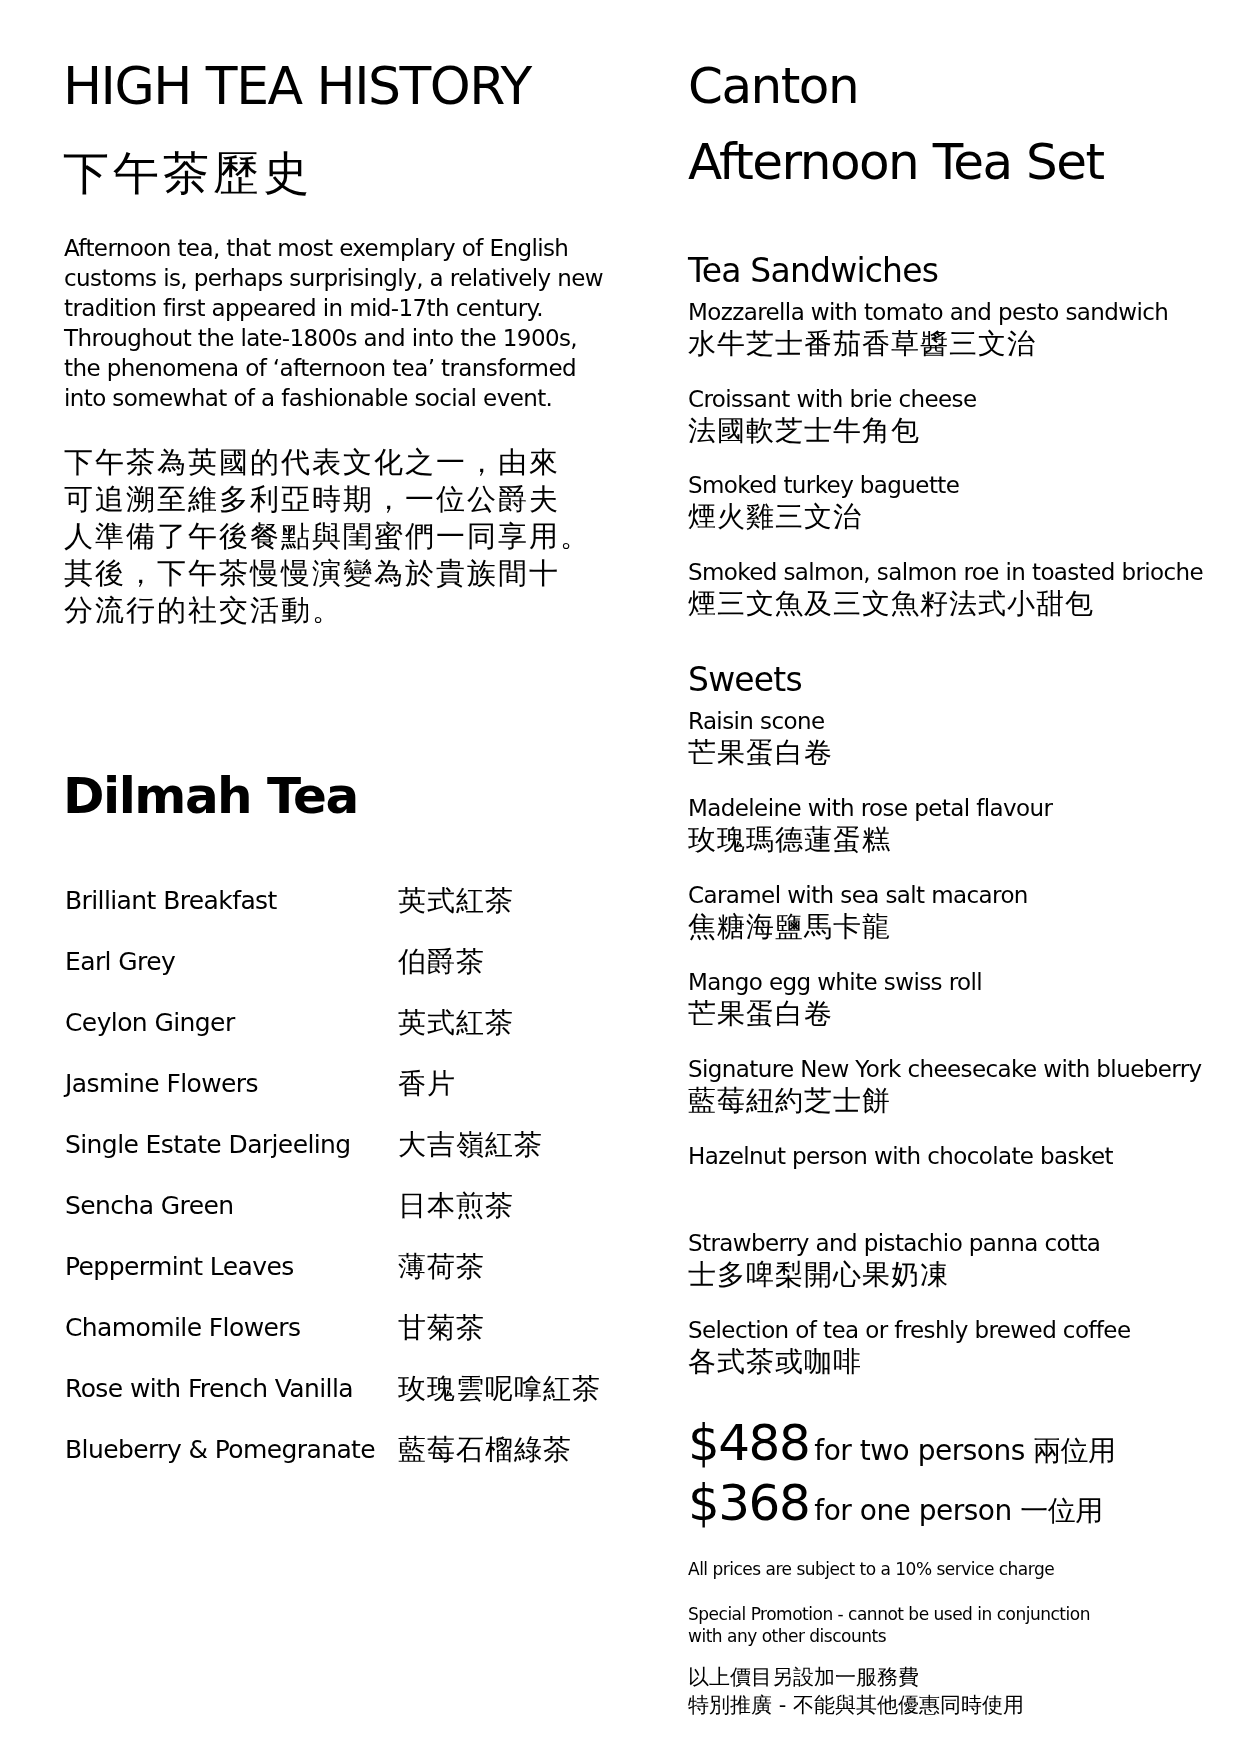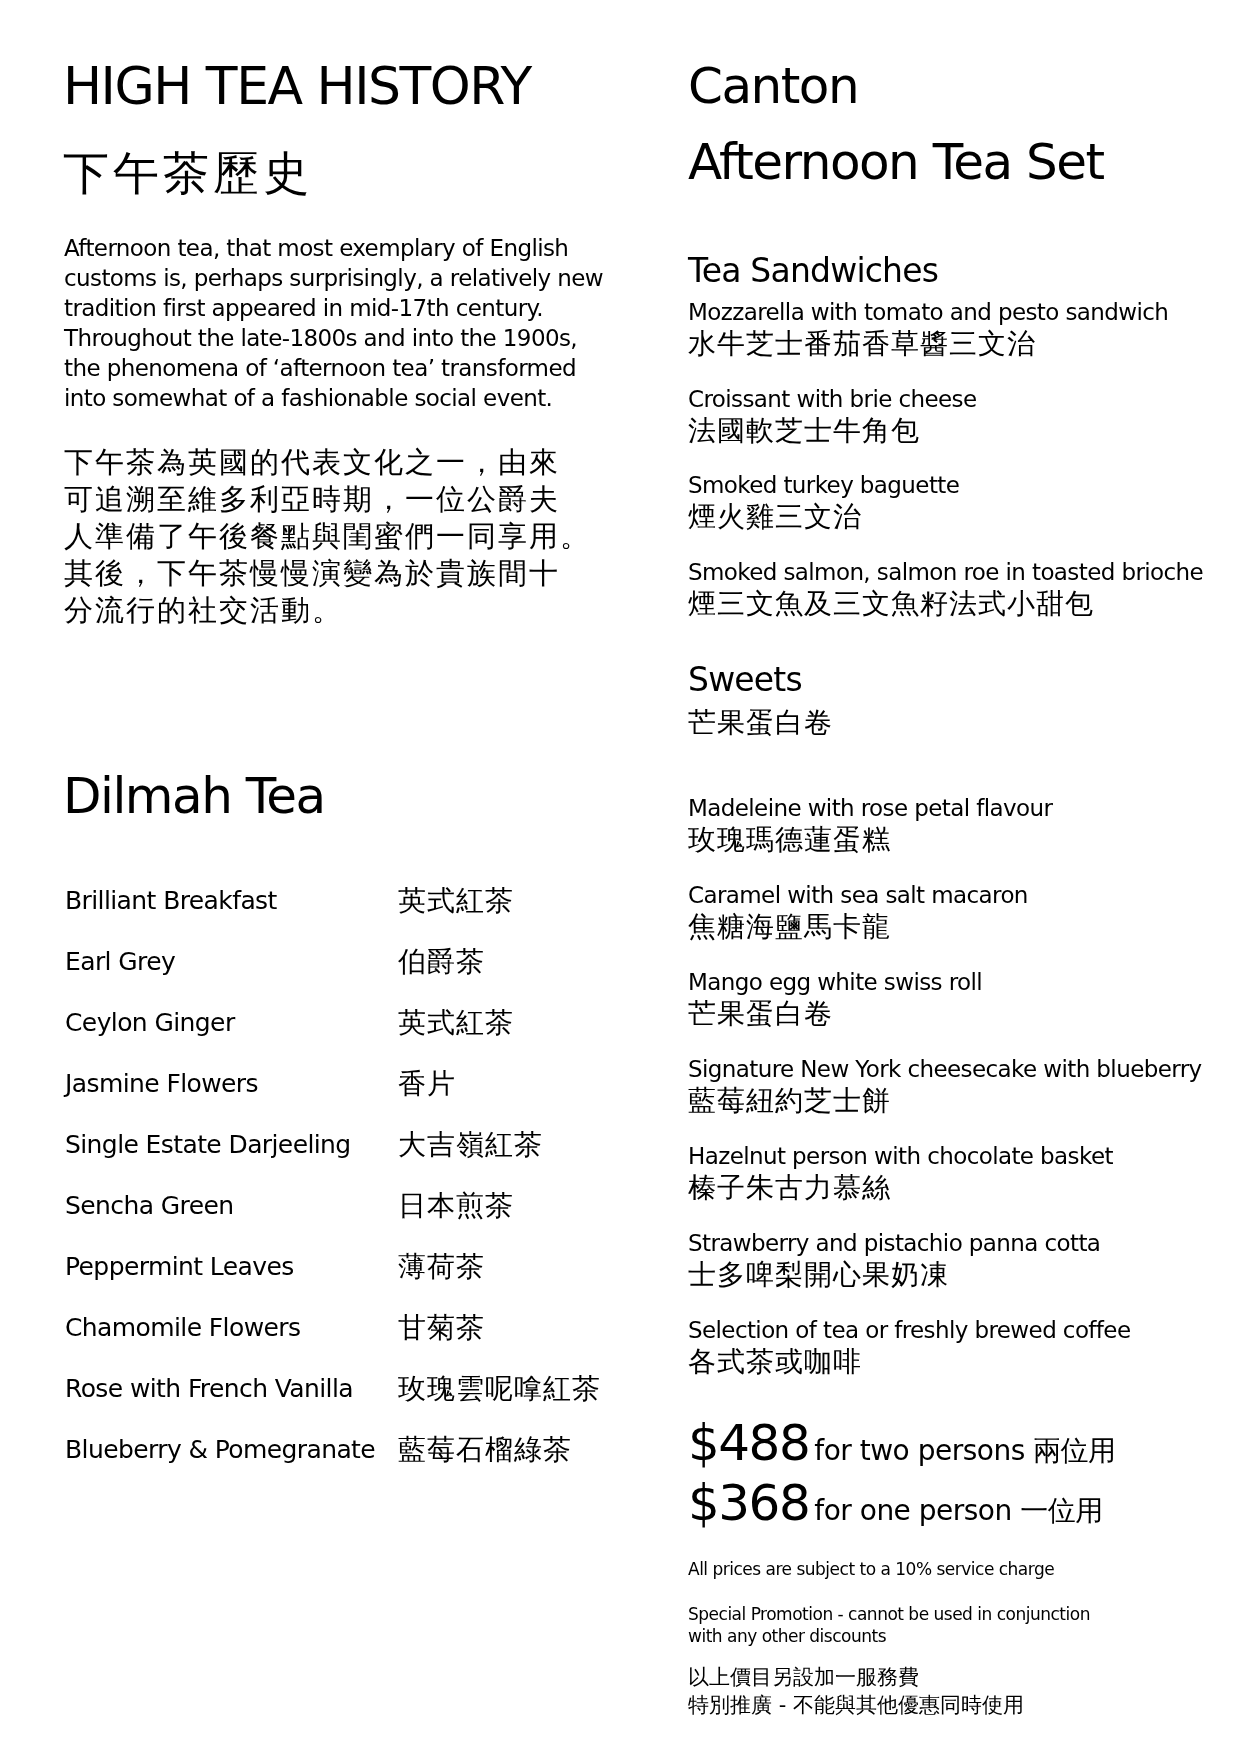--- a/index.html
+++ b/index.html
@@ -36,21 +36,21 @@
 tradition first appeared in mid-17th century.
 Throughout the late-1800s and into the 1900s,
 the phenomena of ‘afternoon tea’ transformed
 into somewhat of a fashionable social event.</div>
 <div class="abs para-zh" style="left:64px; top:444px;">下午茶為英國的代表文化之一，由來
 可追溯至維多利亞時期，一位公爵夫
 人準備了午後餐點與閨蜜們一同享用。
 其後，下午茶慢慢演變為於貴族間十
 分流行的社交活動。</div>
 
-<div class="abs h2" style="left:63px; top:768px;">Dilmah Tea</div>
+<div class="abs h2" style="left:63px; top:768px;font-weight:bold;">Dilmah Tea</div>
 
 <div>
   <div class="tea-row" style="top:884px;">
     <span class="tea-en">Brilliant Breakfast</span>
     <span class="tea-zh">英式紅茶</span>
   </div>
   <div class="tea-row" style="top:945px;">
     <span class="tea-en">Earl Grey</span>
     <span class="tea-zh">伯爵茶</span>
   </div>
@@ -106,41 +106,41 @@
   <div class="item-zh">煙火雞三文治</div>
 </div>
 <div class="item" style="top:557px;">
   <div class="item-en">Smoked salmon, salmon roe in toasted brioche</div>
   <div class="item-zh">煙三文魚及三文魚籽法式小甜包</div>
 </div>
 
 <div class="abs section" style="left:688px; top:660px;">Sweets</div>
 
 <div class="item" style="top:706px;">
+  <div class="item-en">Raisin scone</div>
   <div class="item-zh">芒果蛋白卷</div>
 </div>
 <div class="item" style="top:793px;">
   <div class="item-en">Madeleine with rose petal flavour</div>
   <div class="item-zh">玫瑰瑪德蓮蛋糕</div>
 </div>
 <div class="item" style="top:880px;">
   <div class="item-en">Caramel with sea salt macaron</div>
   <div class="item-zh">焦糖海鹽馬卡龍</div>
 </div>
 <div class="item" style="top:967px;">
   <div class="item-en">Mango egg white swiss roll</div>
   <div class="item-zh">芒果蛋白卷</div>
 </div>
 <div class="item" style="top:1054px;">
   <div class="item-en">Signature New York cheesecake with blueberry</div>
   <div class="item-zh">藍莓紐約芝士餅</div>
 </div>
 <div class="item" style="top:1141px;">
   <div class="item-en">Hazelnut person with chocolate basket</div>
-  <div class="item-zh">榛子朱古力慕絲</div>
 </div>
 <div class="item" style="top:1228px;">
   <div class="item-en">Strawberry and pistachio panna cotta</div>
   <div class="item-zh">士多啤梨開心果奶凍</div>
 </div>
 <div class="item" style="top:1315px;">
   <div class="item-en">Selection of tea or freshly brewed coffee</div>
   <div class="item-zh">各式茶或咖啡</div>
 </div>
 

